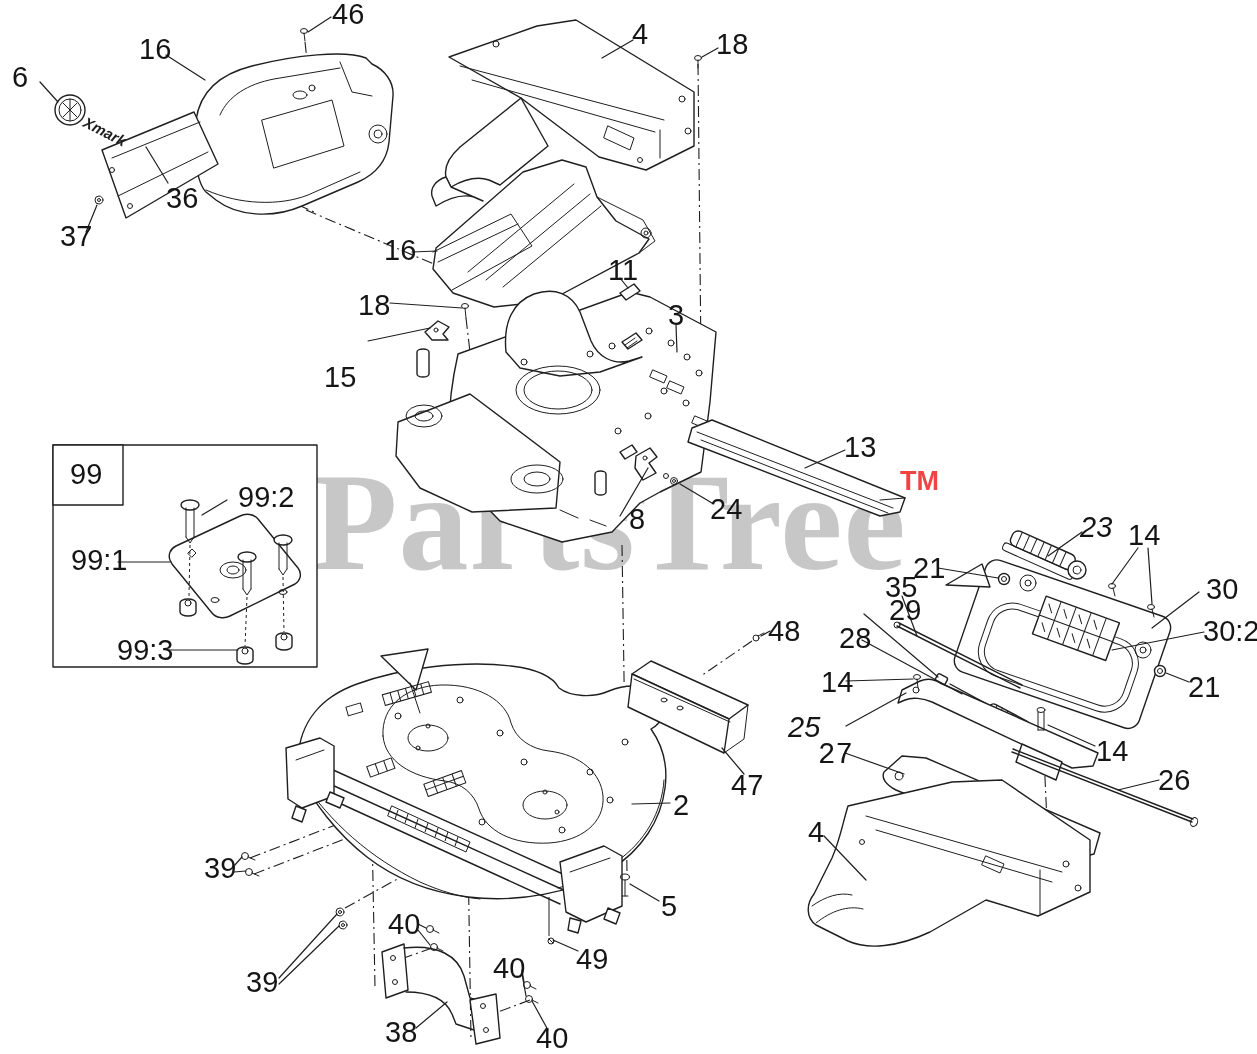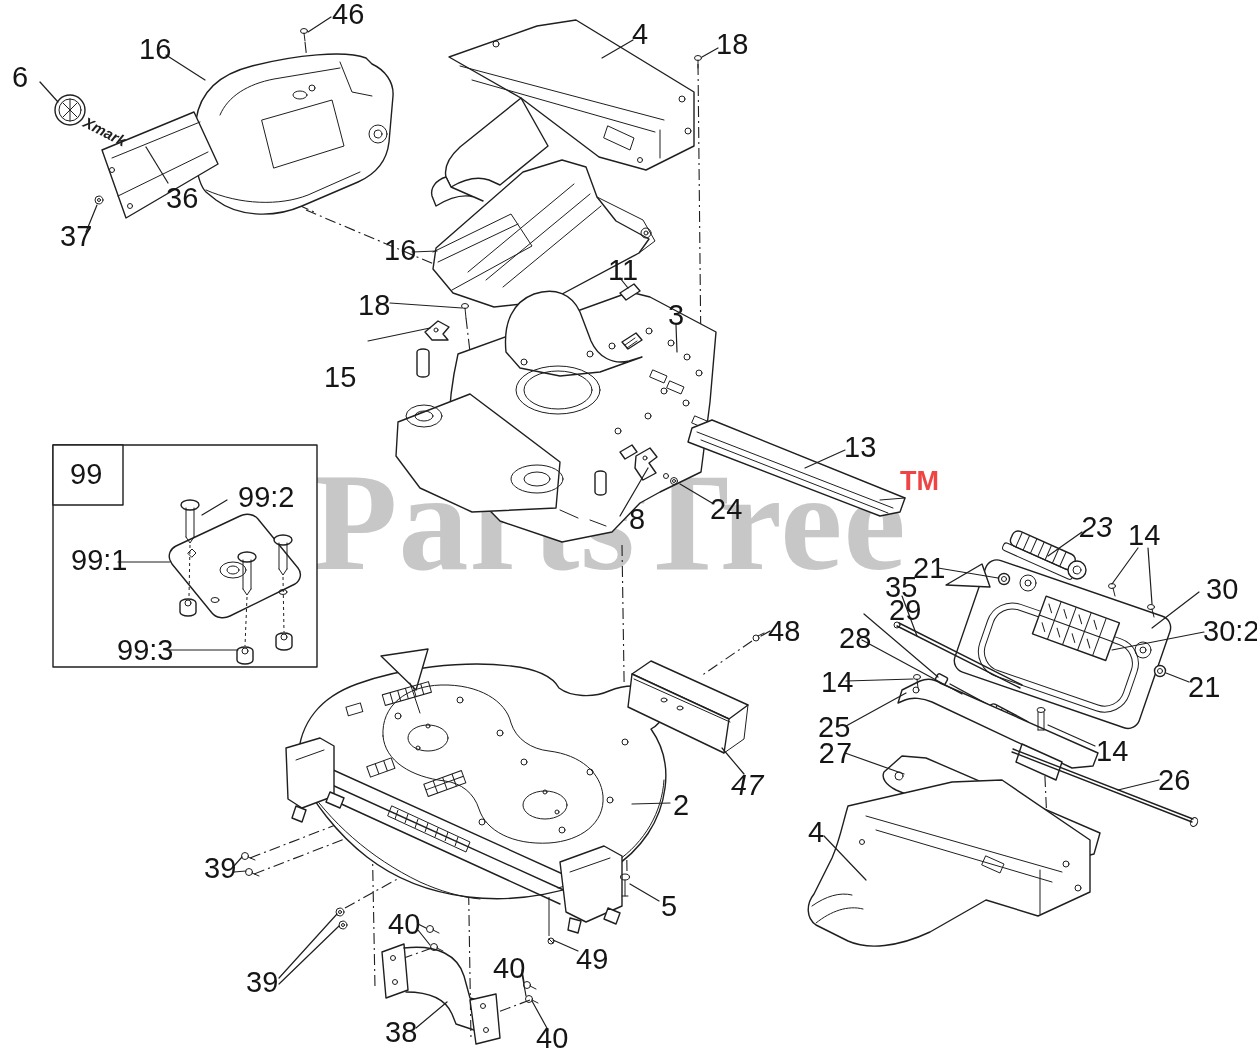--- a/index.html
+++ b/index.html
@@ -468,39 +468,39 @@
       <div class="callout" style="left: 608px; top: 256px;">11</div>
       <div class="callout" style="left: 668px; top: 301px;">3</div>
       <div class="callout" style="left: 844px; top: 433px;">13</div>
       <div class="callout" style="left: 710px; top: 495px;">24</div>
       <div class="callout" style="left: 629px; top: 505px;">8</div>
       <div class="callout" style="left: 70px; top: 460px;">99</div>
       <div class="callout" style="left: 210px; top: 483px; margin-left: 28px;">99:2</div>
       <div class="callout" style="left: 71px; top: 546px;">99:1</div>
       <div class="callout" style="left: 117px; top: 636px;">99:3</div>
       <div class="callout" style="left: 768px; top: 617px;">48</div>
-      <div class="callout" style="left: 731px; top: 771px; font-style: italic;">47</div>
+      <div class="callout" style="left: 731px; top: 771px;">47</div>
       <div class="callout" style="left: 673px; top: 791px;">2</div>
       <div class="callout" style="left: 661px; top: 892px;">5</div>
       <div class="callout" style="left: 576px; top: 945px;">49</div>
       <div class="callout" style="left: 204px; top: 854px;">39</div>
       <div class="callout" style="left: 246px; top: 968px;">39</div>
       <div class="callout" style="left: 388px; top: 910px;">40</div>
       <div class="callout" style="left: 493px; top: 954px;">40</div>
       <div class="callout" style="left: 536px; top: 1024px;">40</div>
       <div class="callout" style="left: 385px; top: 1018px;">38</div>
       <div class="callout" style="left: 1080px; top: 513px; font-style: italic;">23</div>
       <div class="callout" style="left: 1128px; top: 521px;">14</div>
       <div class="callout" style="left: 913px; top: 554px;">21</div>
       <div class="callout" style="left: 885px; top: 573px;">35</div>
       <div class="callout" style="left: 1198px; top: 575px; margin-left: 8px;">30</div>
       <div class="callout" style="left: 1203px; top: 617px;">30:2</div>
       <div class="callout" style="left: 1188px; top: 673px;">21</div>
       <div class="callout" style="left: 841px; top: 596px; margin-left: 48px;">29</div>
       <div class="callout" style="left: 839px; top: 624px;">28</div>
       <div class="callout" style="left: 821px; top: 668px;">14</div>
-      <div class="callout" style="left: 818px; top: 713px;">25</div>
+      <div class="callout" style="left: 788px; top: 713px; font-style: italic;">25</div>
       <div class="callout" style="left: 818px; top: 741px; font-family: Liberation Mono, monospace;">27</div>
       <div class="callout" style="left: 1096px; top: 737px;">14</div>
       <div class="callout" style="left: 1158px; top: 766px;">26</div>
       <div class="callout" style="left: 808px; top: 818px;">4</div>
     </div>
 </div>
 
 </body></html>

